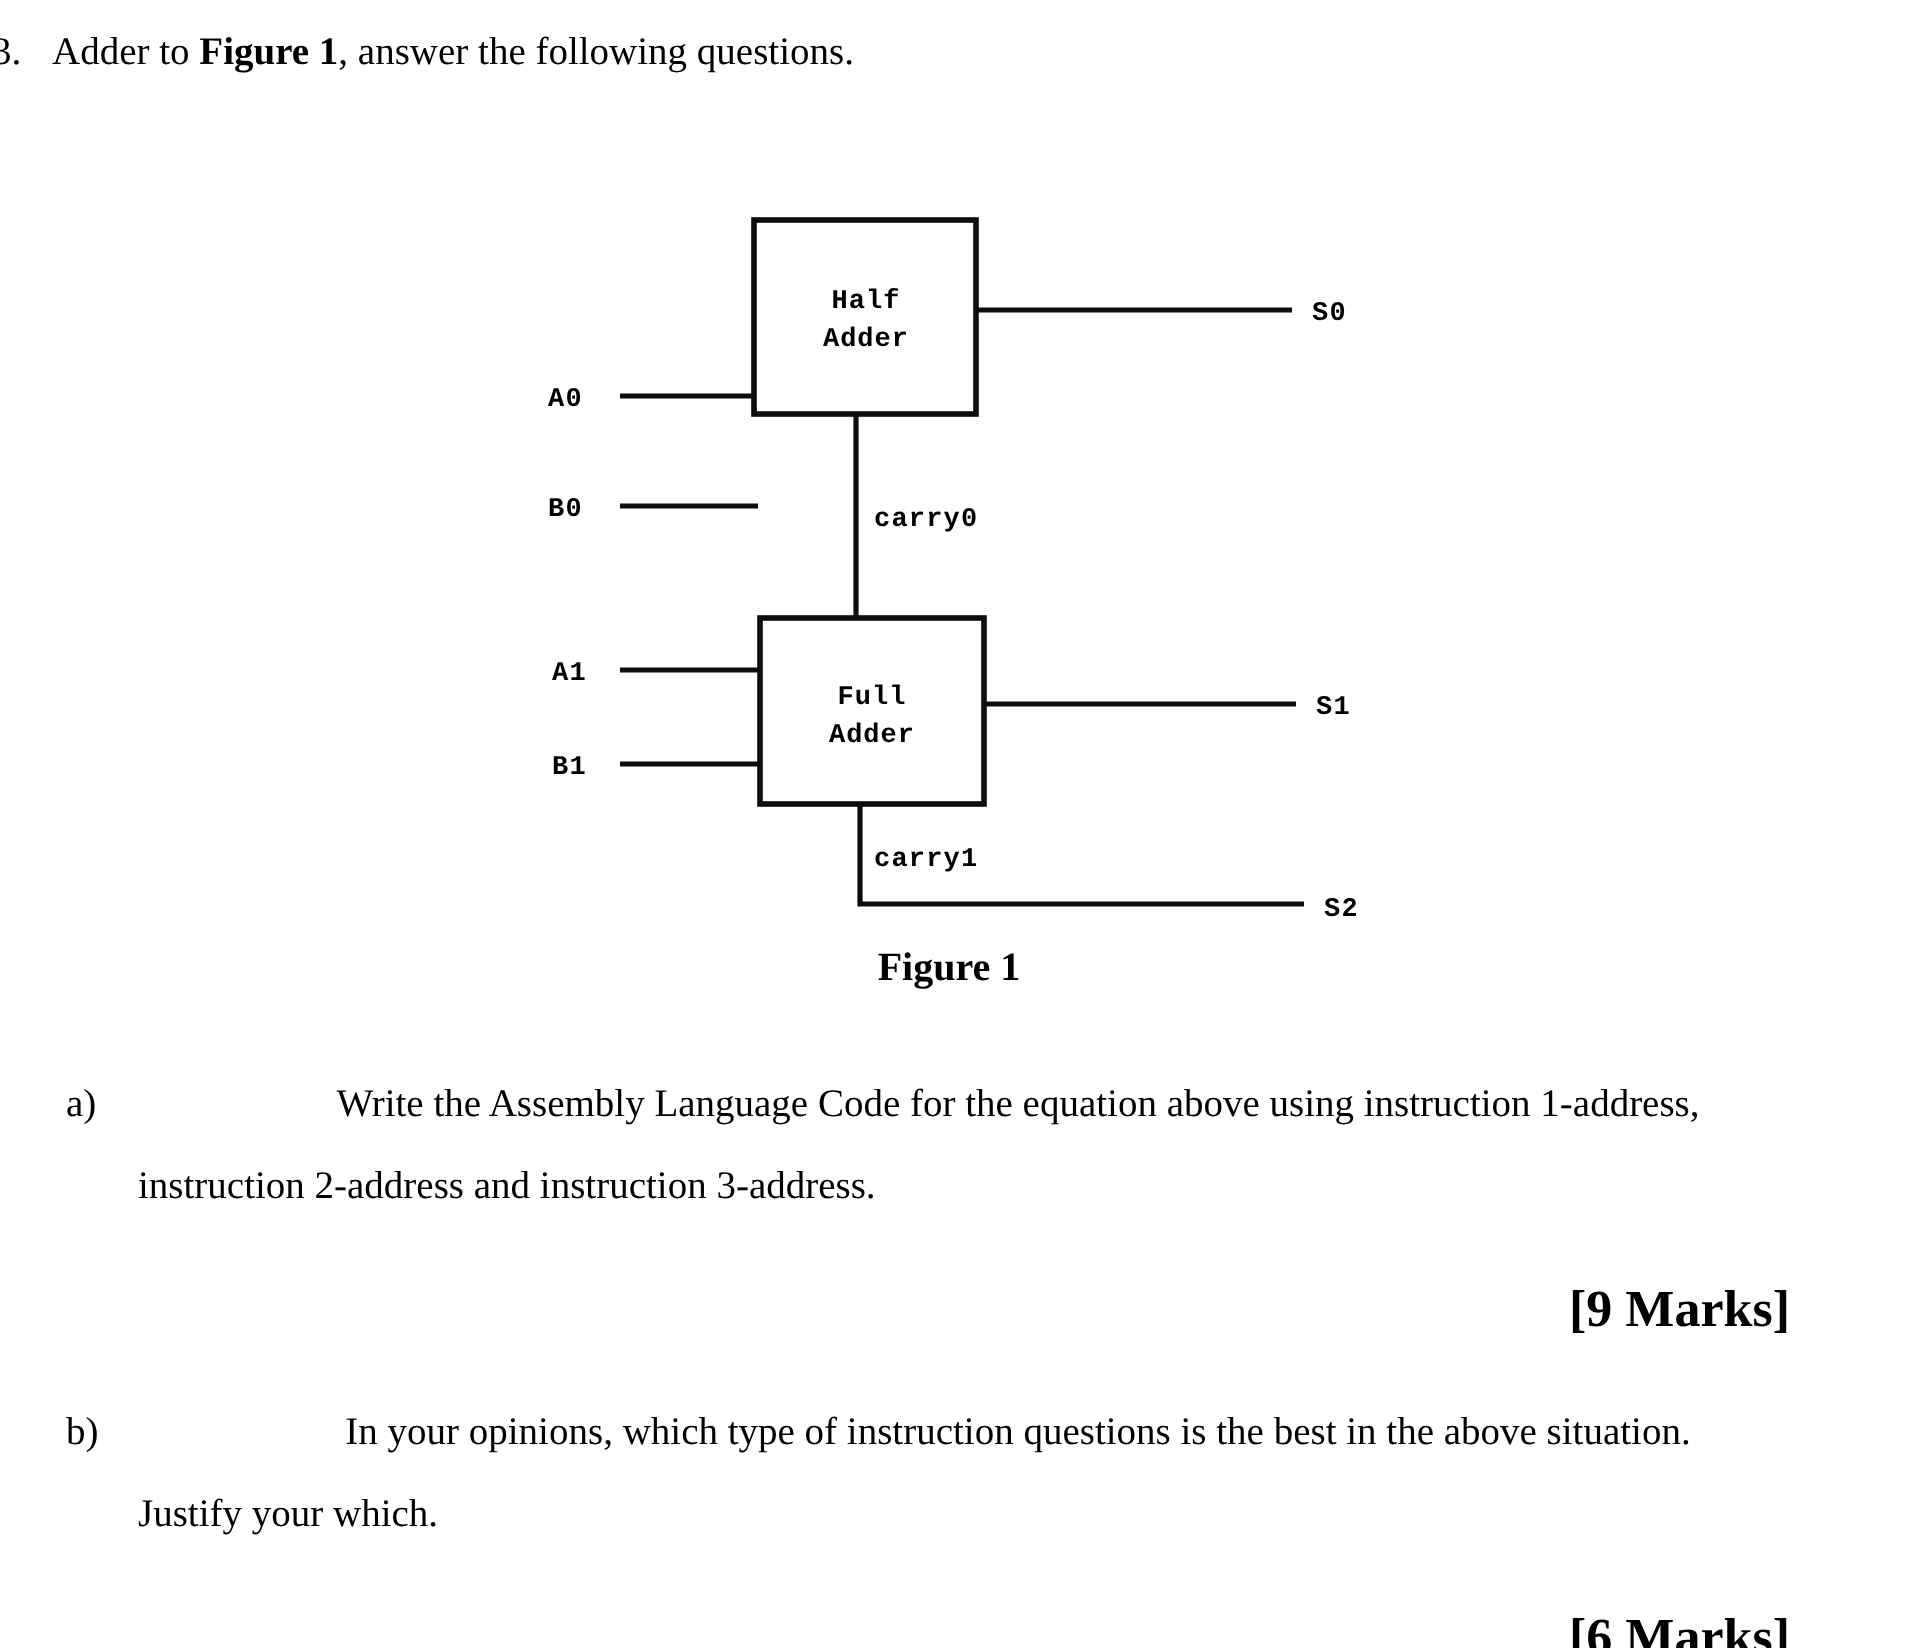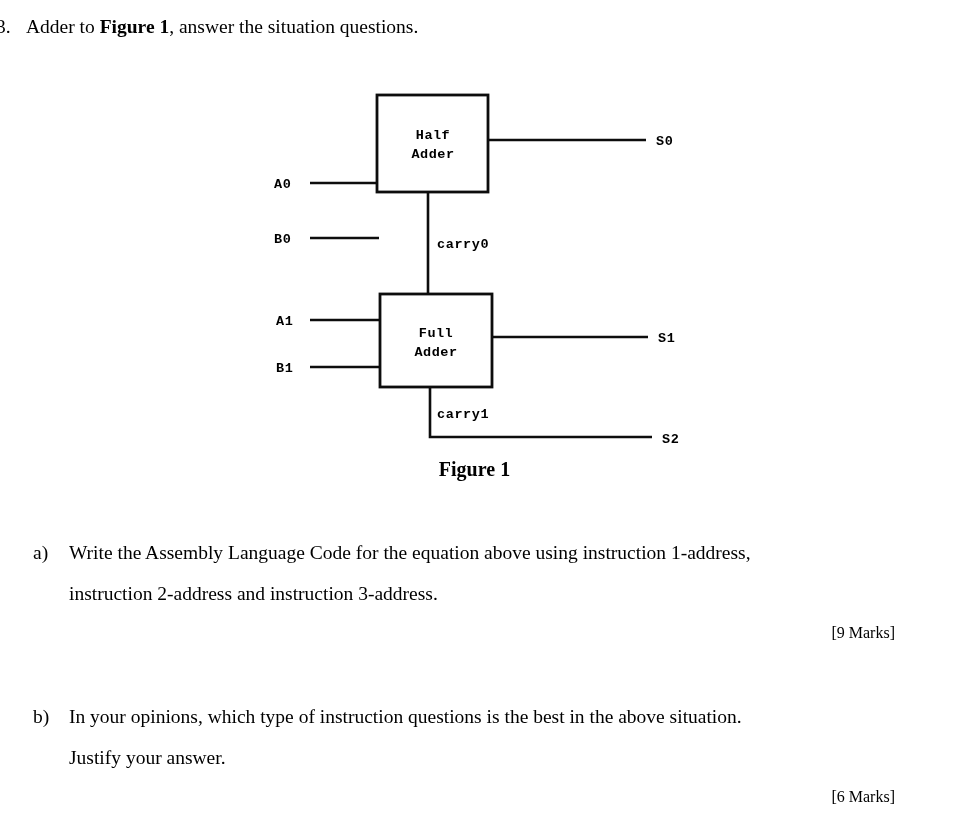--- a/index.html
+++ b/index.html
@@ -31,21 +31,21 @@
   .q-num {
     display: inline-block;
     width: 30px;
   }
   .bold { font-weight: bold; }
 
   
   .figure-area {
     position: absolute;
     left: 0;
-    top: 70px;
+    top: 85px;
     width: 857px;
     height: 420px;
   }
   .fig-svg {
     position: absolute;
     left: 0;
     top: 0;
     display: block;
   }
   .fig-caption {
@@ -100,38 +100,40 @@
   .subq .marker {
     position: absolute;
     left: 0;
     top: 0;
   }
   .subq .body {
     position: absolute;
     left: 36px;
     top: 0;
     width: 880px;
+    text-align: center;
   }
   .subq .line2 {
     position: absolute;
     left: 36px;
     top: 41px;
   }
   .marks {
     position: absolute;
-    font-size: 16px;
-    font-weight: normal;
+    font-size: 26px;
+    font-weight: bold;
     white-space: nowrap;
+    margin-top: 16px;
   }
 </style>
 </head>
 <body>
 
 <div class="question-stem">
-  <span class="q-num">3.</span><span>Adder to </span><span class="bold">Figure 1</span><span>, answer the situation questions.</span>
+  <span class="q-num">3.</span><span>Adder to </span><span class="bold">Figure 1</span><span>, answer the following questions.</span>
 </div>
 
 <div class="figure-area">
 
   <svg class="fig-svg" width="961" height="400" viewBox="0 0 961 400">
 
     <line class="wire" x1="310" y1="113" x2="379" y2="113"></line>
     <line class="wire" x1="310" y1="168" x2="379" y2="168"></line>
 
     <rect class="blockbox" x="377" y="25" width="111" height="97"></rect>
@@ -176,15 +178,15 @@
 <div class="subq" style="left:33px; top:543px;">
   <span class="marker">a)</span>
   <span class="body">Write the Assembly Language Code for the equation above using instruction 1-address,</span>
   <span class="line2">instruction 2-address and instruction 3-address.</span>
 </div>
 <div class="marks" style="right:66px; top:624px;">[9 Marks]</div>
 
 <div class="subq" style="left:33px; top:707px;">
   <span class="marker">b)</span>
   <span class="body">In your opinions, which type of instruction questions is the best in the above situation.</span>
-  <span class="line2">Justify your answer.</span>
+  <span class="line2">Justify your which.</span>
 </div>
 <div class="marks" style="right:66px; top:788px;">[6 Marks]</div>
 
 </body></html>

